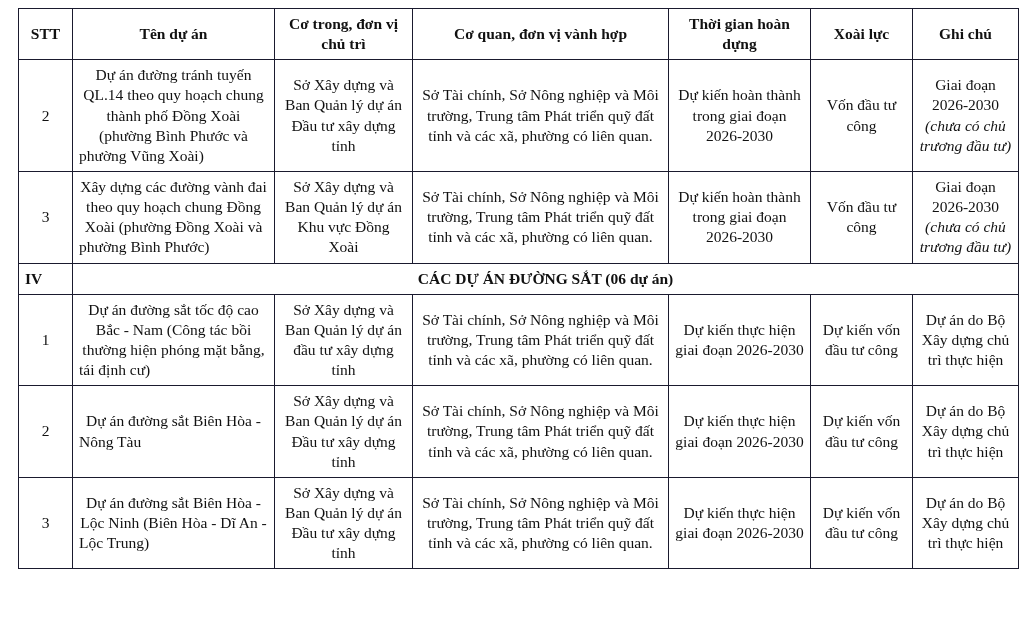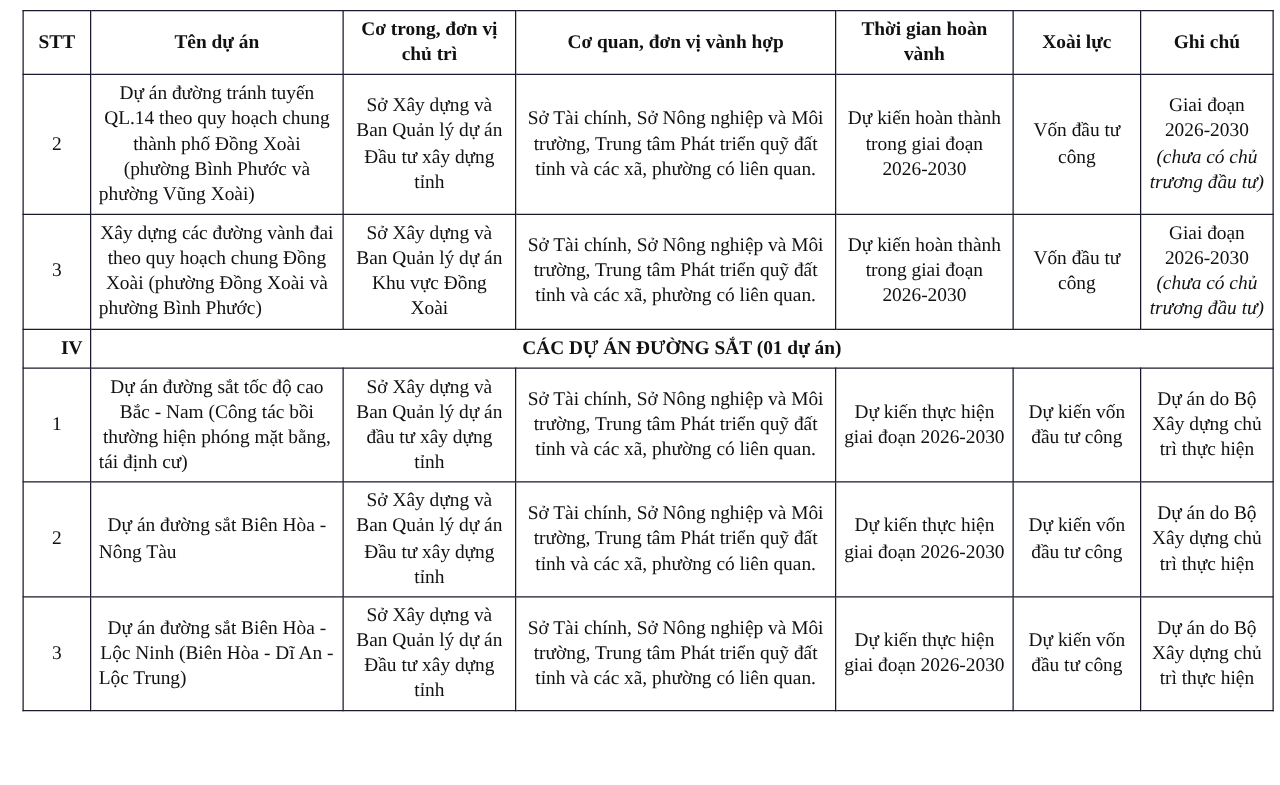--- a/index.html
+++ b/index.html
@@ -61,21 +61,21 @@
     padding-left: 8px;
     padding-right: 8px;
   }
   .section-row td {
     text-align: left;
     font-weight: bold;
     padding-top: 7px;
     padding-bottom: 7px;
   }
   .section-row td.cell-stt {
-    text-align: right;
+    text-align: left;
   }
   .note-main { display: block; }
   .note-italic {
     display: block;
     font-style: italic;
   }
 </style>
 </head>
 <body>
 
@@ -89,21 +89,21 @@
       <col class="c-time">
       <col class="c-res">
       <col class="c-note">
     </colgroup>
     <thead>
       <tr>
         <th>STT</th>
         <th>Tên dự án</th>
         <th>Cơ trong, đơn vị chủ trì</th>
         <th>Cơ quan, đơn vị vành hợp</th>
-        <th>Thời gian hoàn vành</th>
+        <th>Thời gian hoàn dựng</th>
         <th>Xoài lực</th>
         <th>Ghi chú</th>
       </tr>
     </thead>
     <tbody id="table-body">
         <tr>
           <td class="cell-stt">2</td>
           <td class="cell-name">Dự án đường tránh tuyến QL.14 theo quy hoạch chung thành phố Đồng Xoài (phường Bình Phước và phường Vũng Xoài)</td>
           <td class="cell-lead">Sở Xây dựng và Ban Quản lý dự án Đầu tư xây dựng tỉnh</td>
           <td class="cell-coop">Sở Tài chính, Sở Nông nghiệp và Môi trường, Trung tâm Phát triển quỹ đất tỉnh và các xã, phường có liên quan.</td>
@@ -121,21 +121,21 @@
           <td class="cell-coop">Sở Tài chính, Sở Nông nghiệp và Môi trường, Trung tâm Phát triển quỹ đất tỉnh và các xã, phường có liên quan.</td>
           <td class="cell-time">Dự kiến hoàn thành trong giai đoạn 2026-2030</td>
           <td class="cell-res">Vốn đầu tư công</td>
           <td class="cell-note">
             <span class="note-main">Giai đoạn 2026-2030</span>
             <span class="note-italic">(chưa có chủ trương đầu tư)</span>
           </td>
         </tr>
         <tr class="section-row">
           <td class="cell-stt">IV</td>
-          <td colspan="6">CÁC DỰ ÁN ĐƯỜNG SẮT (01 dự án)</td>
+          <td colspan="6">CÁC DỰ ÁN ĐƯỜNG SẮT (06 dự án)</td>
         </tr>
         <tr>
           <td class="cell-stt">1</td>
           <td class="cell-name">Dự án đường sắt tốc độ cao Bắc - Nam (Công tác bồi thường hiện phóng mặt bằng, tái định cư)</td>
           <td class="cell-lead">Sở Xây dựng và Ban Quản lý dự án đầu tư xây dựng tỉnh</td>
           <td class="cell-coop">Sở Tài chính, Sở Nông nghiệp và Môi trường, Trung tâm Phát triển quỹ đất tỉnh và các xã, phường có liên quan.</td>
           <td class="cell-time">Dự kiến thực hiện giai đoạn 2026-2030</td>
           <td class="cell-res">Dự kiến vốn đầu tư công</td>
           <td class="cell-note">
             <span class="note-main">Dự án do Bộ Xây dựng chủ trì thực hiện</span>

